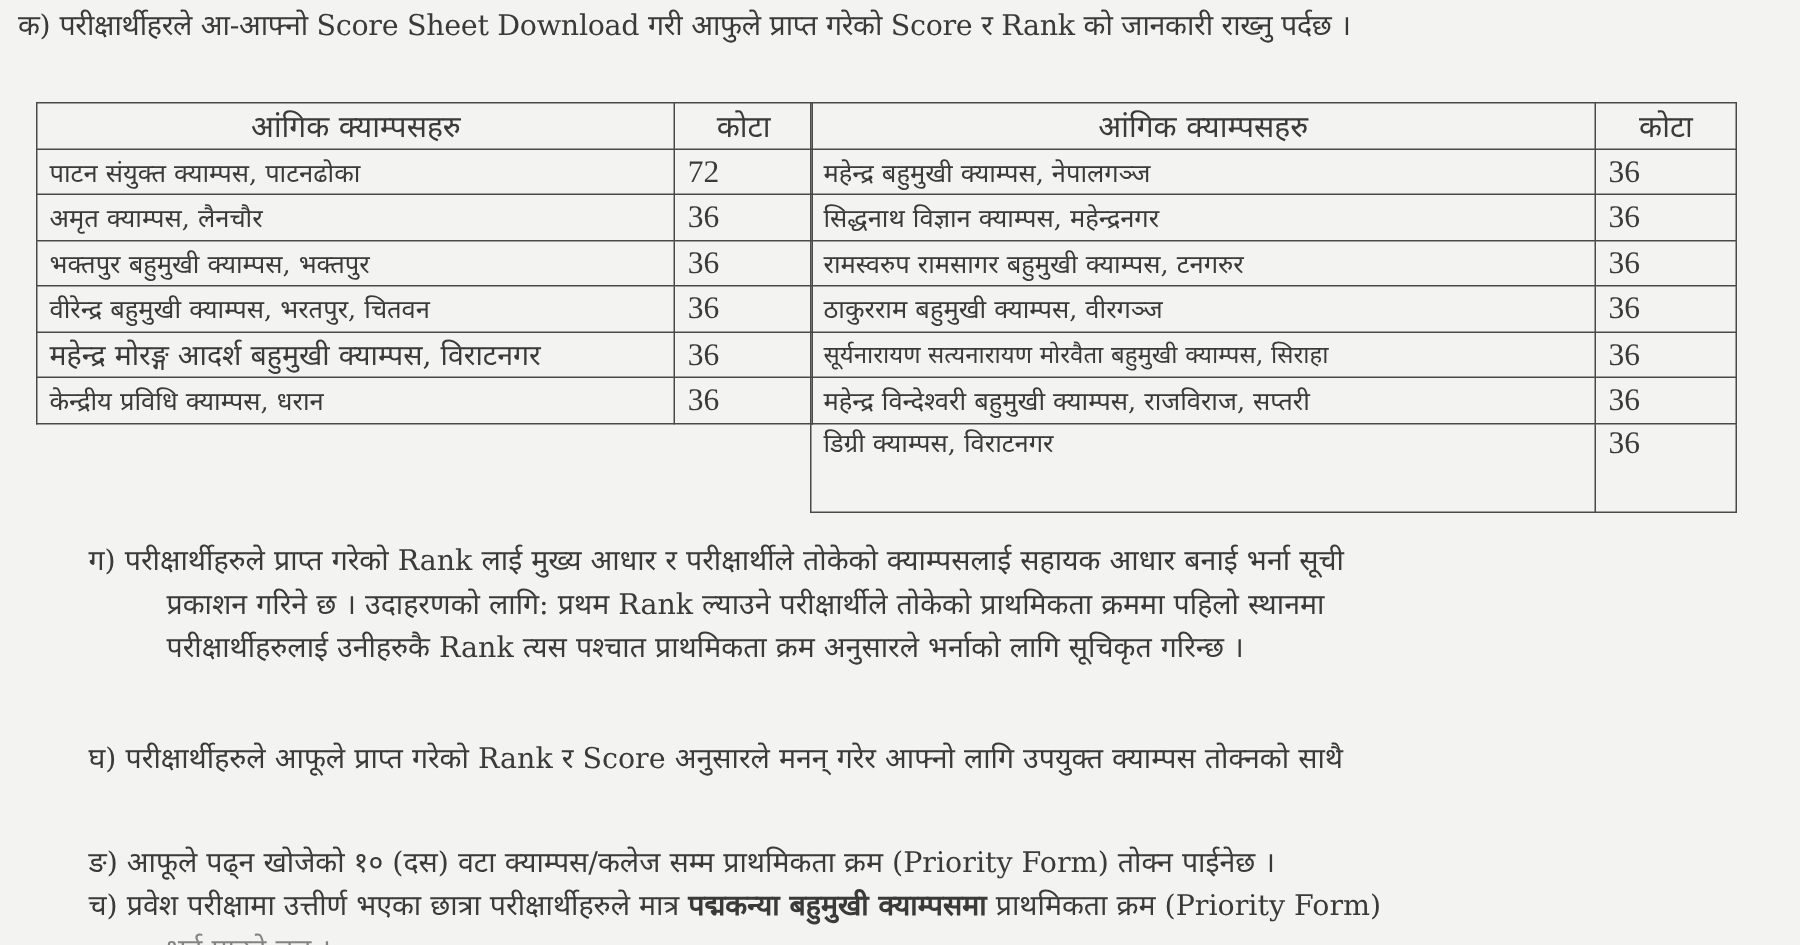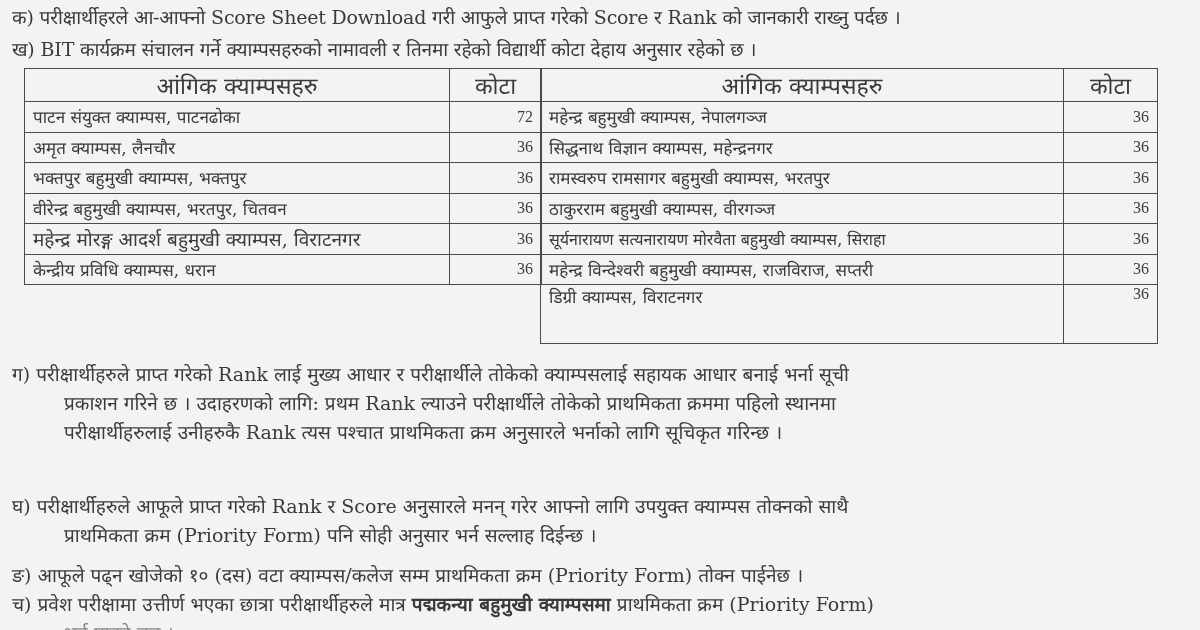--- a/index.html
+++ b/index.html
@@ -20,48 +20,45 @@
   .p-kha { left: 12px; top: 36px; }
 
   table.quota {
     position: absolute; border-collapse: collapse;
     font-size: 17px; color: #3a3a3a;
   }
   table.quota td, table.quota th {
     border: 1.5px solid #4a4a4a; padding: 0 8px; height: 29.5px; white-space: nowrap;
     font-weight: normal;
   }
-  table.quota th { text-align: center; font-size: 23px; }
-  table.quota td.num { text-align: right; font-family: "Liberation Serif", serif; font-size: 16px; }
+  table.quota th { text-align: center; font-size: 20px; }
+  table.quota td.num { text-align: left; font-family: "Liberation Serif", serif; font-size: 21px; }
   #tbl-left { left: 24px; top: 68px; width: 518px; }
   #tbl-left .c1 { width: 420px; }
   #tbl-left .c2 { width: 80px; }
   #tbl-right { left: 540px; top: 68px; width: 618px; }
   #tbl-right .c1 { width: 520px; }
   #tbl-right .c2 { width: 80px; }
   td.small { font-size: 19px; }
   td.tiny { font-size: 16px; }
   td.empty { height: 58px !important; vertical-align: top; }
   .block { position: absolute; font-size: 19px; line-height: 29px; }
-  .block .line { white-space: nowrap; }
+  .block .line { white-space: nowrap; margin-left: 47px; }
   .block .cont { padding-left: 52px; }
   .bold { font-weight: bold; }
 </style>
 </head>
 <body>
 
 <div class="page">
 
   <div class="para p-ka">
     <span class="mk">क)</span><span>परीक्षार्थीहरले आ-आफ्नो Score Sheet Download गरी आफुले प्राप्त गरेको Score र Rank को जानकारी राख्नु पर्दछ ।</span>
   </div>
 
-  <div class="para p-kha">
-    <span class="mk">ख)</span><span>BIT कार्यक्रम संचालन गर्ने क्याम्पसहरुको नामावली र तिनमा रहेको विद्यार्थी कोटा देहाय अनुसार रहेको छ ।</span>
-  </div>
 
   <table class="quota" id="tbl-left">
     <thead>
       <tr>
         <th class="c1">आंगिक क्याम्पसहरु</th>
         <th class="c2">कोटा</th>
       </tr>
     </thead>
     <tbody>
       <tr>
@@ -101,21 +98,21 @@
     <tbody>
       <tr>
           <td>महेन्द्र बहुमुखी क्याम्पस, नेपालगञ्ज</td>
           <td class="num">36</td>
         </tr>
       <tr>
           <td>सिद्धनाथ विज्ञान क्याम्पस, महेन्द्रनगर</td>
           <td class="num">36</td>
         </tr>
       <tr>
-          <td>रामस्वरुप रामसागर बहुमुखी क्याम्पस, भरतपुर</td>
+          <td>रामस्वरुप रामसागर बहुमुखी क्याम्पस, टनगरुर</td>
           <td class="num">36</td>
         </tr>
       <tr>
           <td>ठाकुरराम बहुमुखी क्याम्पस, वीरगञ्ज</td>
           <td class="num">36</td>
         </tr>
       <tr>
           <td class="tiny">सूर्यनारायण सत्यनारायण मोरवैता बहुमुखी क्याम्पस, सिराहा</td>
           <td class="num">36</td>
         </tr>
@@ -131,21 +128,20 @@
   </table>
 
   <div class="block" style="left:12px; top:360px;">
     <div class="line"><span class="mk">ग)</span> <span>परीक्षार्थीहरुले प्राप्त गरेको Rank लाई मुख्य आधार र परीक्षार्थीले तोकेको क्याम्पसलाई सहायक आधार बनाई भर्ना सूची</span></div>
     <div class="line cont">प्रकाशन गरिने छ । उदाहरणको लागि: प्रथम Rank ल्याउने परीक्षार्थीले तोकेको प्राथमिकता क्रममा पहिलो स्थानमा</div>
     <div class="line cont">परीक्षार्थीहरुलाई उनीहरुकै Rank त्यस पश्चात प्राथमिकता क्रम अनुसारले भर्नाको लागि सूचिकृत गरिन्छ ।</div>
   </div>
 
   <div class="block" style="left:12px; top:492px;">
     <div class="line"><span class="mk">घ)</span> <span>परीक्षार्थीहरुले आफूले प्राप्त गरेको Rank र Score अनुसारले मनन् गरेर आफ्नो लागि उपयुक्त क्याम्पस तोक्नको साथै</span></div>
-    <div class="line cont">प्राथमिकता क्रम (Priority Form) पनि सोही अनुसार भर्न सल्लाह दिईन्छ ।</div>
   </div>
 
   <div class="block" style="left:12px; top:561px;">
     <div class="line"><span class="mk">ङ)</span> <span>आफूले पढ्न खोजेको १० (दस) वटा क्याम्पस/कलेज सम्म प्राथमिकता क्रम (Priority Form) तोक्न पाईनेछ ।</span></div>
   </div>
 
   <div class="block" style="left:12px; top:590px;">
     <div class="line"><span class="mk">च)</span> <span>प्रवेश परीक्षामा उत्तीर्ण भएका छात्रा परीक्षार्थीहरुले मात्र </span><span class="bold">पद्मकन्या बहुमुखी क्याम्पसमा</span><span> प्राथमिकता क्रम (Priority Form)</span></div>
     <div class="line cont" style="opacity:0.6;">भर्न पाउने छन् ।</div>
   </div>

